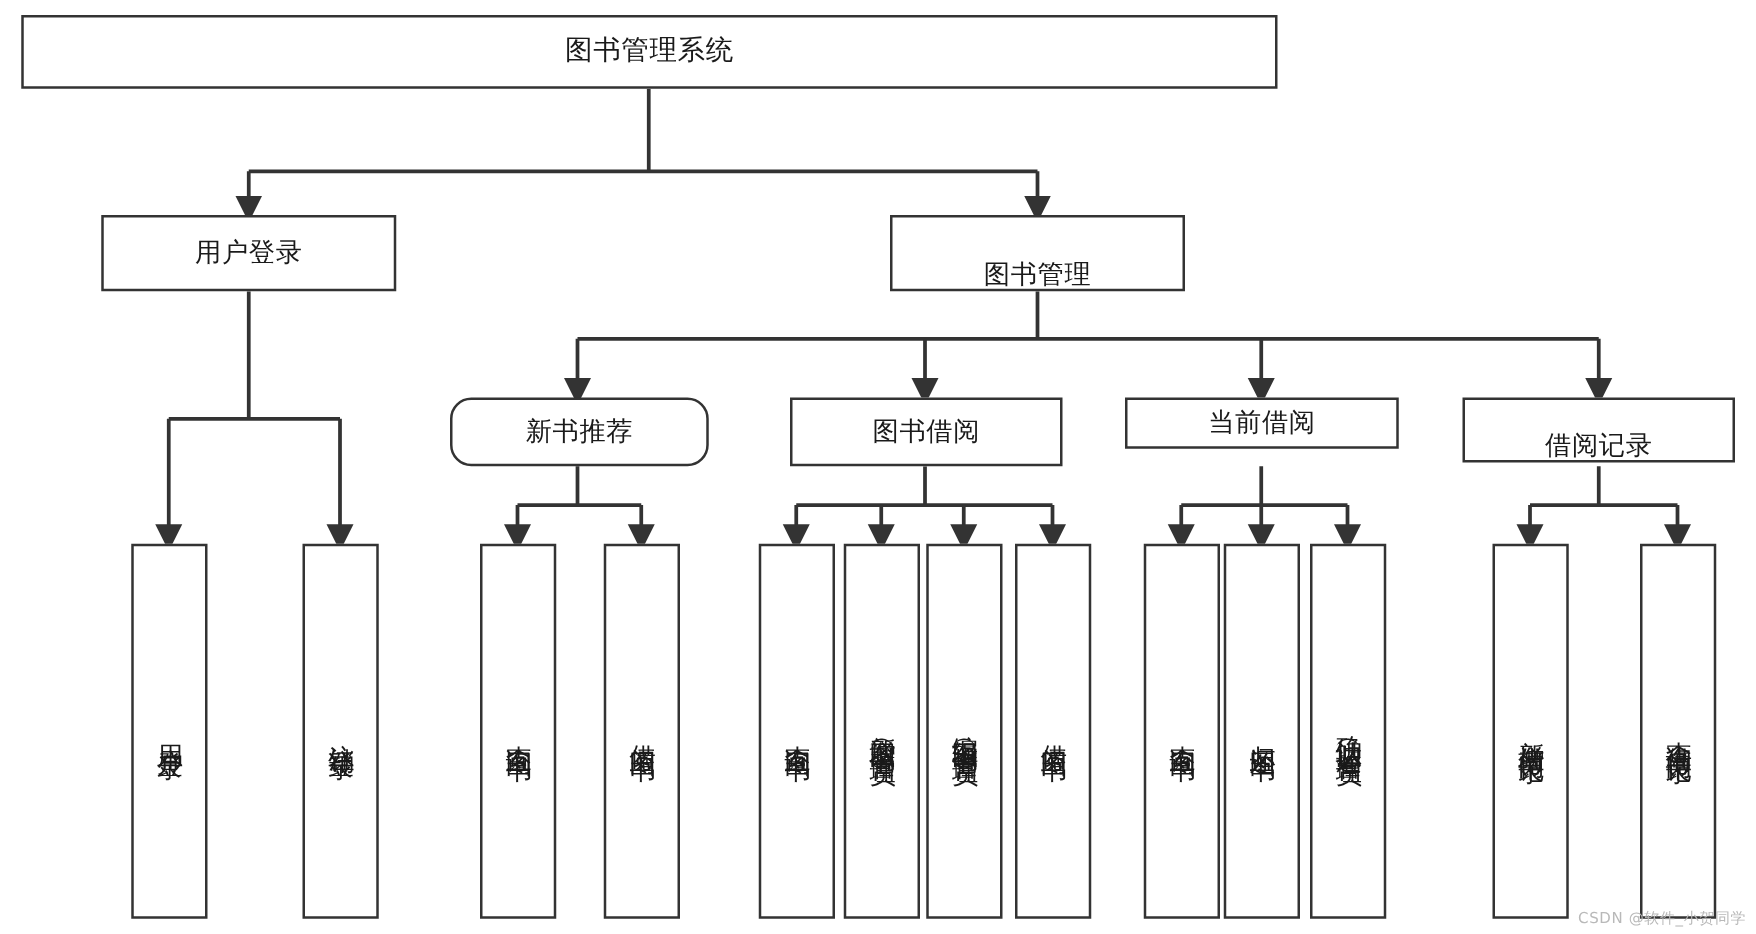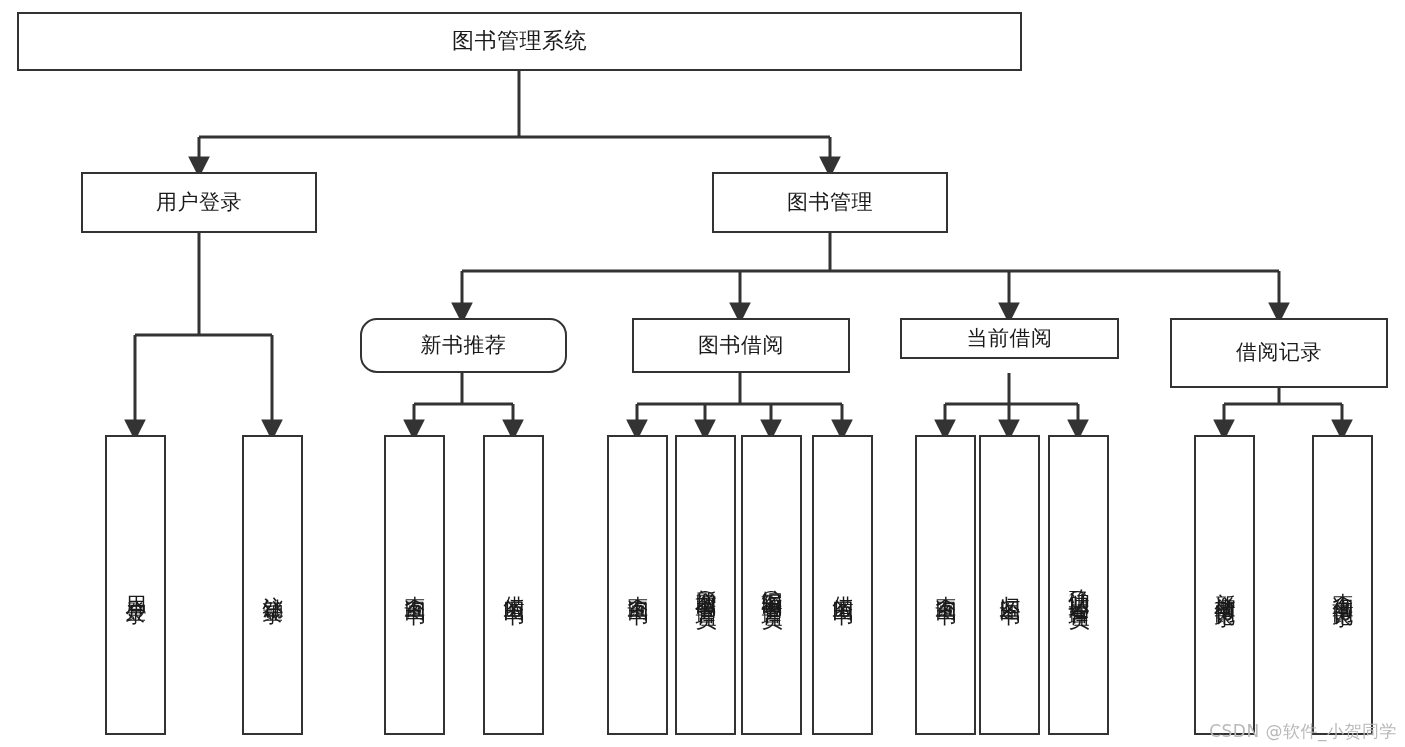--- a/index.html
+++ b/index.html
@@ -56,21 +56,21 @@
     display: block;
     white-space: nowrap;
   }
   .node.root {
     font-size: 22px;
   }
   #watermark {
     position: absolute;
     right: 8px;
     bottom: 4px;
-    font-size: 17px;
+    font-size: 12px;
     color: #b9b9b9;
     white-space: nowrap;
     letter-spacing: 0.5px;
   }
 </style>
 </head>
 <body>
 
 <div id="diagram-root">
 
@@ -125,34 +125,34 @@
     </g>
   </svg>
 
   <div class="node horizontal root" style="left:17px; top:12px; width:1005px; height:59px;">
     <span class="label">图书管理系统</span>
   </div>
 
   <div class="node horizontal" style="left:81px; top:172px; width:236px; height:61px;">
     <span class="label">用户登录</span>
   </div>
-  <div class="node horizontal" style="left:712px; top:172px; width:236px; height:61px;">
+  <div class="node horizontal" style="left:712px; top:172px; width:236px; height:61px;align-items:flex-end;">
     <span class="label">图书管理</span>
   </div>
 
   <div class="node horizontal" style="left:360px; top:318px; width:207px; height:55px;border-radius:17px;">
     <span class="label">新书推荐</span>
   </div>
   <div class="node horizontal" style="left:632px; top:318px; width:218px; height:55px;">
     <span class="label">图书借阅</span>
   </div>
   <div class="node horizontal" style="left:900px; top:318px; width:219px; height:41px;">
     <span class="label">当前借阅</span>
   </div>
-  <div class="node horizontal" style="left:1170px; top:318px; width:218px; height:70px;">
+  <div class="node horizontal" style="left:1170px; top:318px; width:218px; height:52px;align-items:flex-end;">
     <span class="label">借阅记录</span>
   </div>
 
   <div class="node vertical" style="left:105px; top:435px; width:61px; height:300px;">
     <span class="label">用户登录</span>
   </div>
   <div class="node vertical" style="left:242px; top:435px; width:61px; height:300px;">
     <span class="label">注销登录</span>
   </div>
 

